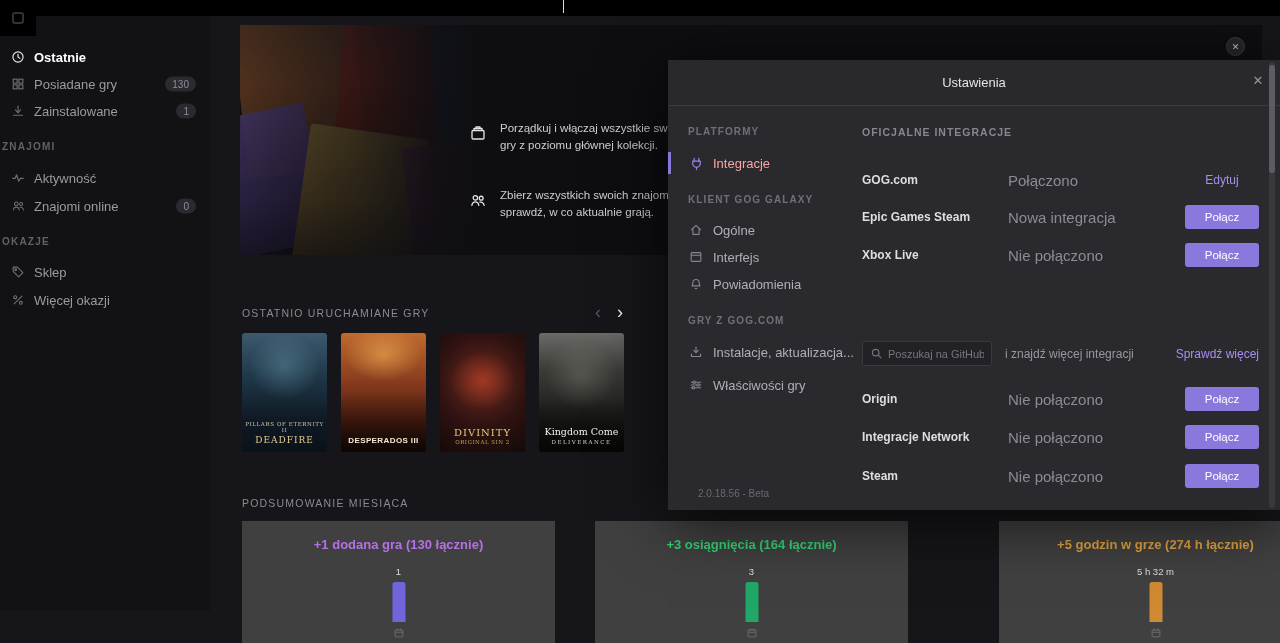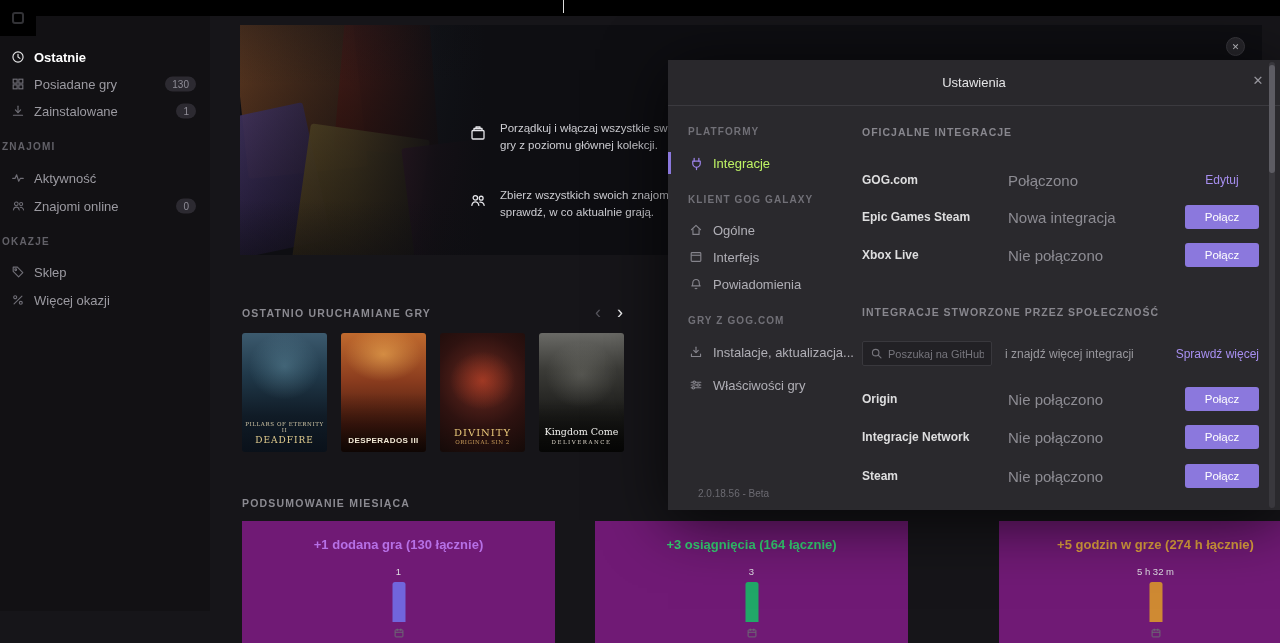--- a/index.html
+++ b/index.html
@@ -29,21 +29,21 @@
   .tile{position:absolute;border-radius:3px;opacity:.92}
   .collage-fade{position:absolute;inset:0;background:
     linear-gradient(180deg, rgba(14,14,18,.45), transparent 28%, transparent 72%, rgba(14,14,18,.55)),
     linear-gradient(90deg, rgba(14,14,18,.15) 0%, rgba(14,14,18,.55) 25%, rgba(14,14,18,.92) 42%, #0e0e12 52%)}
   .banner-title{position:absolute;left:330px;top:20px;font-size:17.5px;color:#f4f4f5;letter-spacing:.2px}
   .banner-bullet-ic{position:absolute;left:228px;width:20px;height:20px;color:#e6e6ea;display:flex;align-items:center;justify-content:center}
   .banner-bullet-text{position:absolute;left:260px;width:196px;font-size:11.5px;line-height:1.5;color:#cdcdd2}
   .banner-close{position:absolute;left:1226px;top:37px;width:19px;height:19px;border-radius:50%;background:#27262b;border:1px solid #3a393f;color:#c9c9ce;display:flex;align-items:center;justify-content:center;font-size:9px;cursor:pointer;z-index:6}
 
   
-  .sec-label{position:absolute;font-size:10.5px;color:#8b8a91;letter-spacing:1.2px;font-weight:bold}
+  .sec-label{position:absolute;font-size:10.5px;color:#8b8a91;letter-spacing:1.2px;font-weight:normal}
   .chev{position:absolute;width:16px;height:20px;display:flex;align-items:center;justify-content:center;font-size:18px;cursor:pointer;line-height:1}
   .chev.prev{left:590px;top:302px;color:#55545b}
   .chev.next{left:612px;top:302px;color:#ececee}
 
   
   .game-card{position:absolute;top:333px;width:85px;height:119px;border-radius:3px;overflow:hidden;cursor:pointer;display:flex;flex-direction:column;align-items:center;justify-content:flex-end;padding-bottom:7px;text-align:center}
   .gc-art{position:absolute;inset:0}
   .gc-series,.gc-title{position:relative;z-index:1;font-family:"DejaVu Serif",serif}
   .gc1{background:linear-gradient(180deg,#3c5a6e 0%,#20394a 35%,#101b26 70%,#0a111a 100%)}
   .gc1 .gc-art{background:radial-gradient(ellipse 60% 40% at 50% 28%, rgba(120,170,190,.35), transparent 70%)}
@@ -55,37 +55,37 @@
   .gc3{background:radial-gradient(circle at 50% 40%, #6e2a20 0%, #2e1210 55%, #140a08 100%)}
   .gc3 .gc-art{background:radial-gradient(ellipse 55% 35% at 50% 40%, rgba(220,75,40,.45), transparent 70%)}
   .gc3 .gc-series{font-size:10px;letter-spacing:1px;color:#e8c87a;margin-bottom:1px}
   .gc3 .gc-title{font-size:5.5px;letter-spacing:.5px;color:#c89c5a}
   .gc4{background:linear-gradient(180deg,#6a6a66 0%,#3c3c38 30%,#1c1c1a 70%,#0e0e0c 100%)}
   .gc4 .gc-art{background:radial-gradient(ellipse 60% 40% at 50% 35%, rgba(205,205,195,.2), transparent 70%),linear-gradient(0deg, rgba(0,0,0,.6), transparent 45%)}
   .gc4 .gc-series{font-size:9.5px;color:#f2f2ee;margin-bottom:2px}
   .gc4 .gc-title{font-size:5.5px;letter-spacing:1.5px;color:#d8d2c6}
 
   
-  .sum-card{position:absolute;top:521px;width:313px;height:122px;background:#701a75}
+  .sum-card{position:absolute;top:521px;width:313px;height:122px;background:#404040}
   .sum-title{position:absolute;top:16px;width:100%;text-align:center;font-size:13px;font-weight:bold}
   .c-purple{color:#b670e6}.c-green{color:#35d274}.c-orange{color:#dfa23f}
   .sum-value{position:absolute;top:45px;width:100%;text-align:center;font-size:9.5px;color:#dedee2}
   .sum-bar{position:absolute;top:61px;left:50%;transform:translateX(-50%);width:13px;height:40px;border-radius:2.5px 2.5px 0 0}
   .bar-purple{background:#7165dc}.bar-green{background:#21a868}.bar-orange{background:#cf8a33}
   .sum-icon{position:absolute;top:106px;left:50%;transform:translateX(-50%);color:#6c6b74}
 
   
   .settings-modal{position:absolute;left:668px;top:60px;width:612px;height:450px;background:#2a292d;z-index:20;box-shadow:0 10px 60px rgba(0,0,0,.7)}
   .set-header{position:absolute;top:0;left:0;width:100%;height:46px;border-bottom:1px solid #3b3a3f;background:#29282c}
   .set-title{position:absolute;top:15px;width:100%;text-align:center;font-size:13px;color:#e4e4e6}
   .set-close{position:absolute;top:10px;right:12px;width:20px;height:20px;display:flex;align-items:center;justify-content:center;font-size:13px;color:#97969d;cursor:pointer;z-index:2}
   .set-sec{position:absolute;font-size:10px;color:#717077;letter-spacing:1.1px;font-weight:bold}
   .set-nav-item{position:absolute;left:0;width:194px;height:26px;display:flex;align-items:center;padding-left:20px;color:#b0afb6;font-size:13px;cursor:pointer}
   .set-nav-item .nav-ic{width:16px;height:16px;margin-right:9px;color:#85848c;display:flex;align-items:center;justify-content:center;flex:none}
-  .set-nav-item.active{color:#bef264}
+  .set-nav-item.active{color:#fca5a5}
   .set-nav-item.active .nav-ic{color:#9c82e8}
   .set-nav-item.active::before{content:"";position:absolute;left:0;top:2px;bottom:2px;width:3px;background:#8b78dd}
   .set-version{position:absolute;left:30px;top:428px;font-size:10px;color:#6b6a71}
   .content-sec{position:absolute;left:194px;font-size:10.5px;color:#88878e;letter-spacing:1px;font-weight:bold}
   .int-row{position:absolute;left:194px;width:397px;height:24px;display:flex;align-items:center}
   .int-name{width:146px;font-size:12px;font-weight:bold;color:#dededf;flex:none}
   .int-status{flex:1;font-size:15px;color:#8d8c93}
   .connect-btn{width:74px;height:24px;background:#8b78dd;border:none;border-radius:3px;color:#fff;font-size:11.5px;font-family:inherit;cursor:pointer;flex:none}
   .edit-link{width:74px;text-align:center;font-size:12px;color:#a78ff0;cursor:pointer;flex:none}
   .gh-search{position:absolute;left:194px;top:281px;width:130px;height:25px;background:#222125;border:1px solid #39383d;border-radius:2px;display:flex;align-items:center;padding:0 7px;gap:5px;color:#76757c}
@@ -370,21 +370,20 @@
       <span class="int-name">Epic Games Steam</span>
       <span class="int-status">Nowa integracja</span>
       <button class="connect-btn">Połącz</button>
     </div>
     <div class="int-row" style="top:183px">
       <span class="int-name">Xbox Live</span>
       <span class="int-status">Nie połączono</span>
       <button class="connect-btn">Połącz</button>
     </div>
 
-    <div class="content-sec" style="top:246px">INTEGRACJE STWORZONE PRZEZ SPOŁECZNOŚĆ</div>
 
     <div class="gh-search">
       <span>
           <svg width="13" height="13" viewBox="0 0 16 16" fill="none" stroke="currentColor" stroke-width="1.4" stroke-linecap="round">
             <circle cx="7" cy="7" r="4"></circle>
             <path d="M10 10l3.5 3.5"></path>
           </svg>
         </span>
       <input type="text" placeholder="Poszukaj na GitHubie" style="">
     </div>

